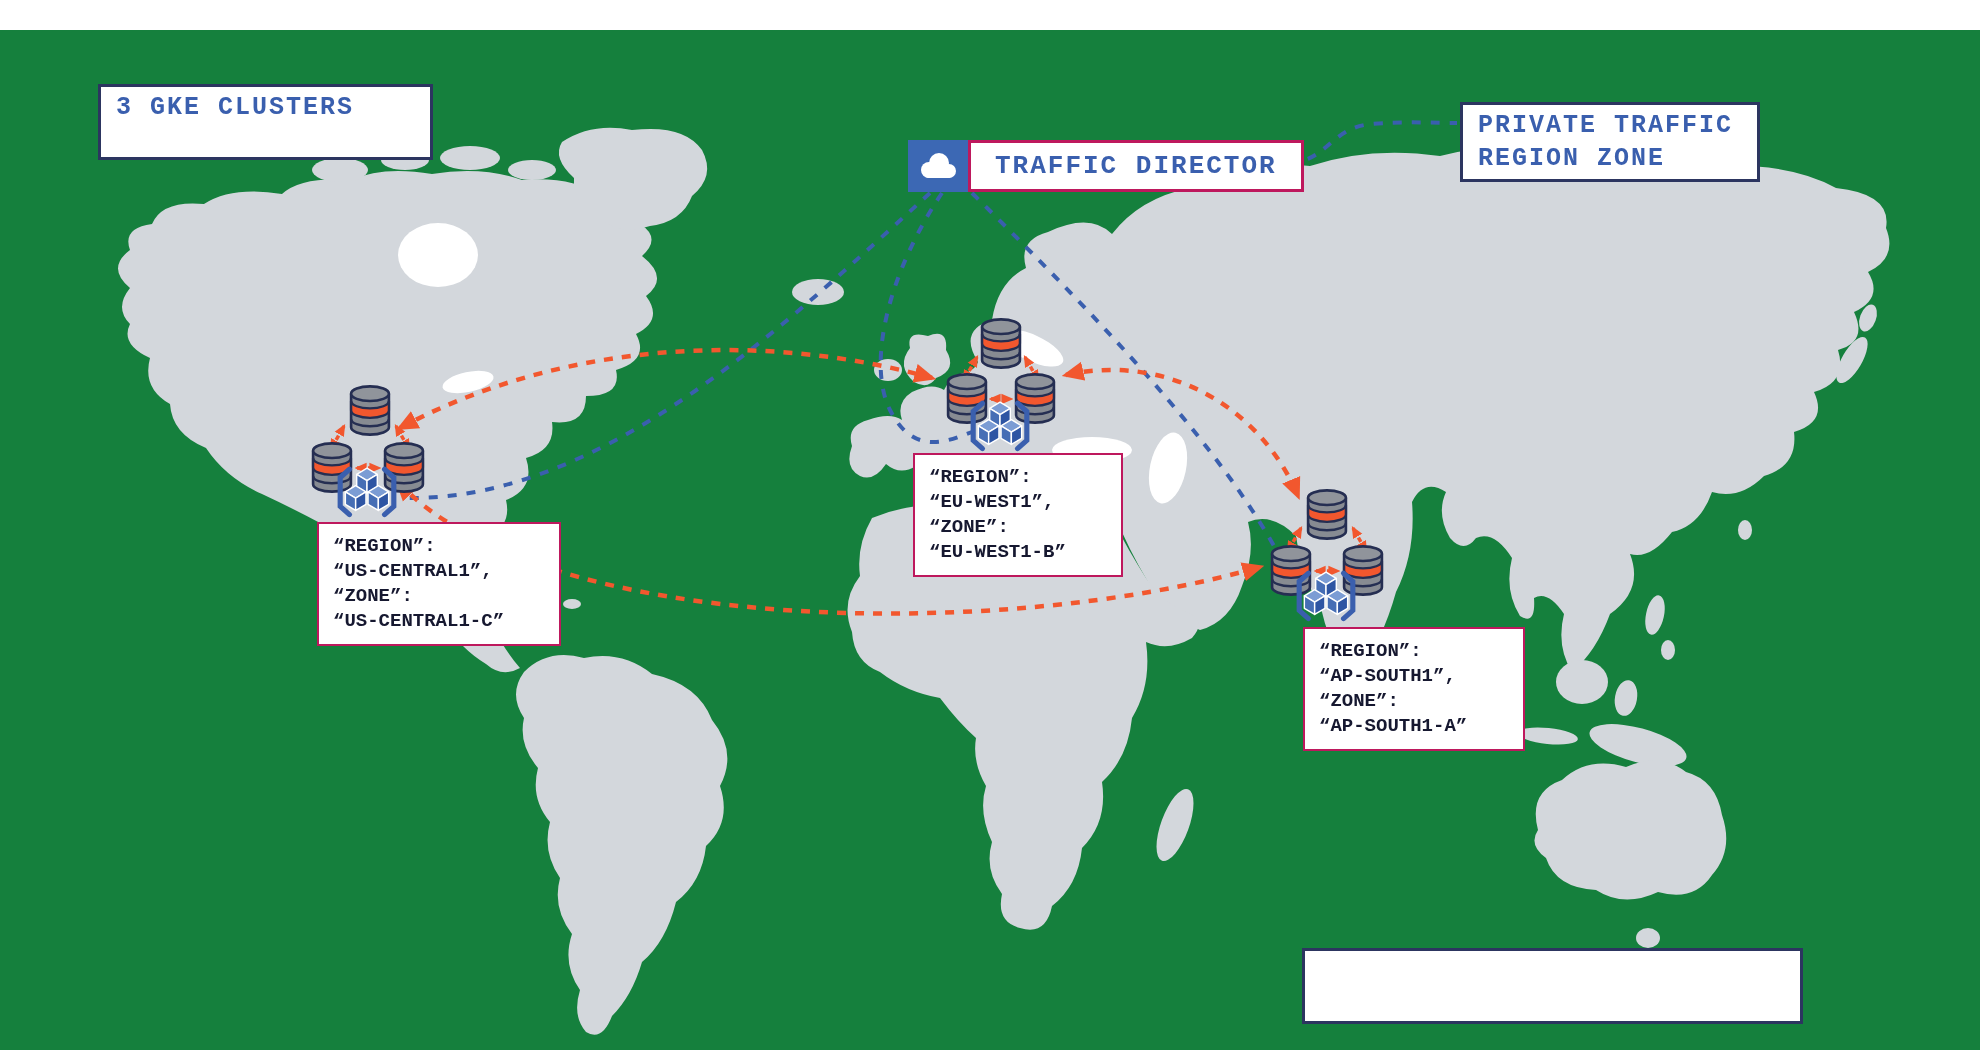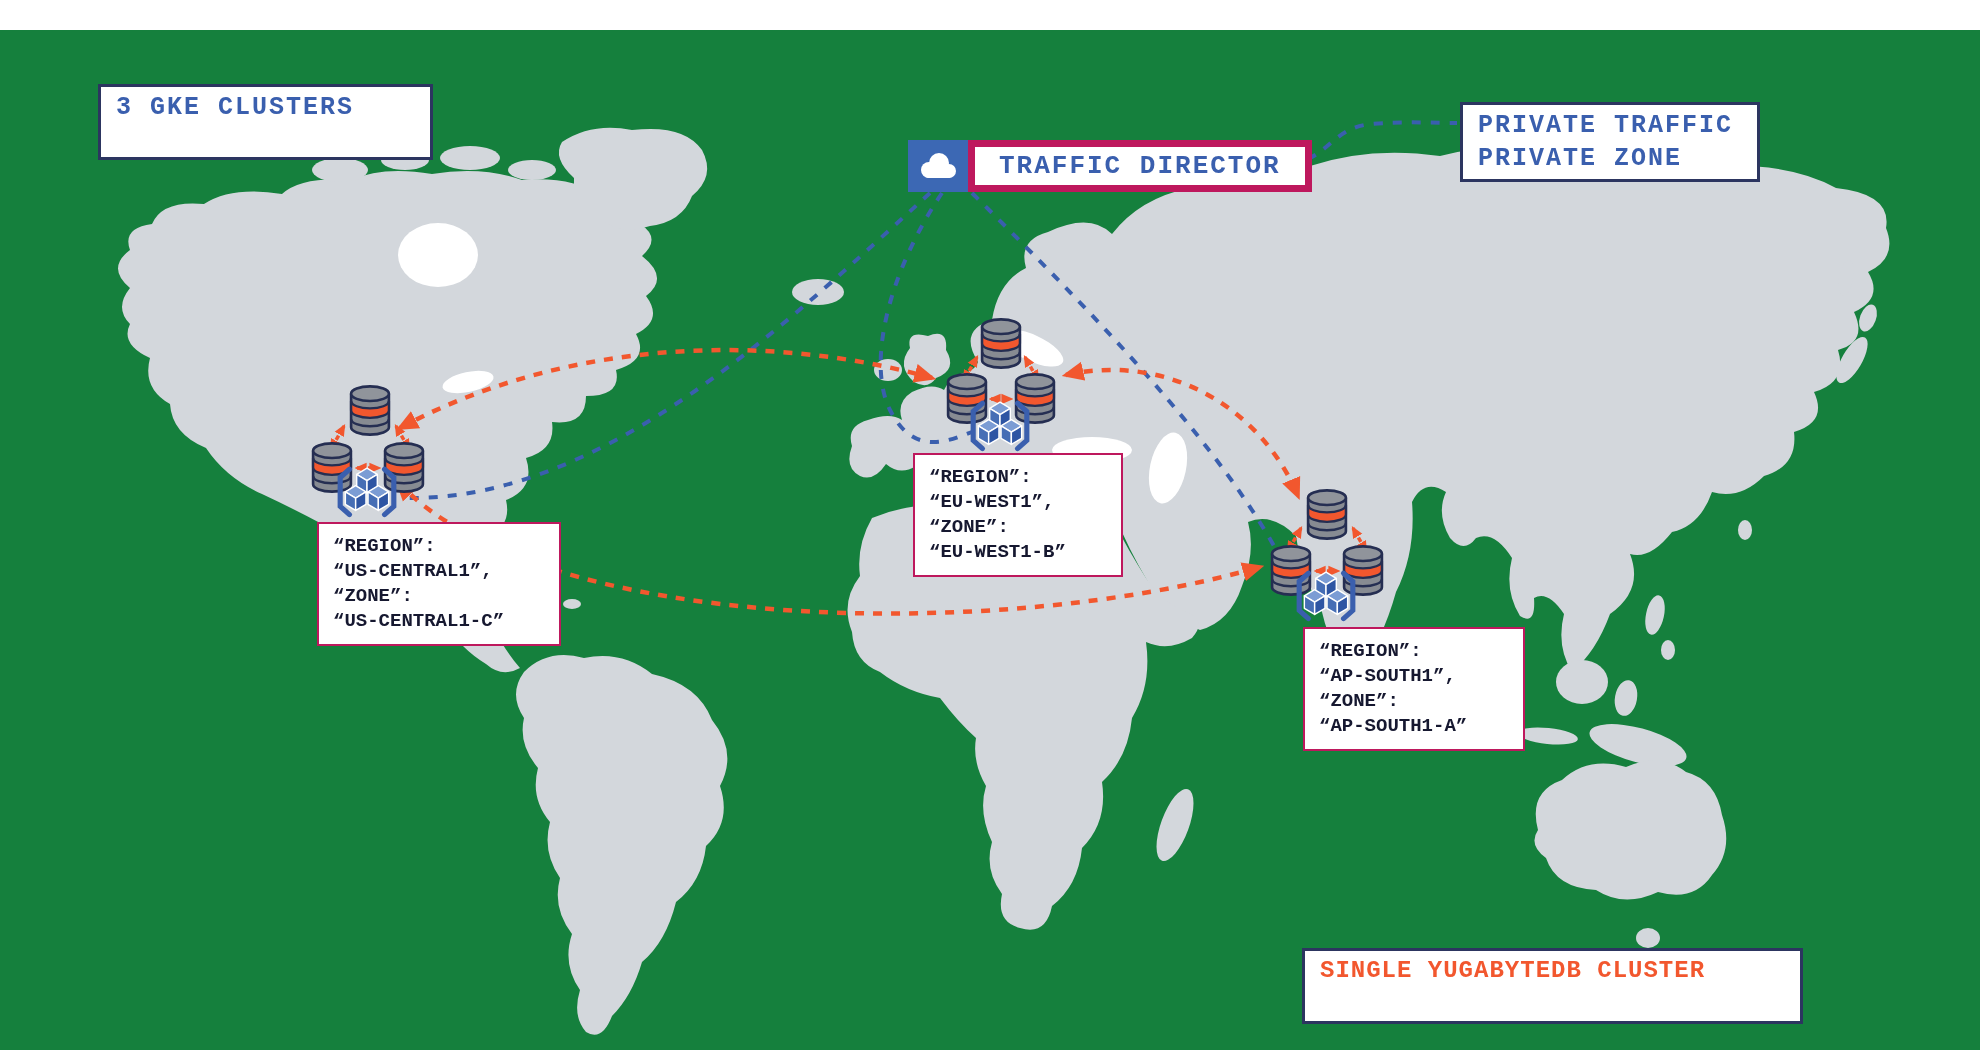--- a/index.html
+++ b/index.html
@@ -13,21 +13,21 @@
   .note{
     position:absolute;background:#ffffff;border:3px solid #2c3560;
     color:#3a5fae;font-weight:bold;font-size:25px;line-height:33px;letter-spacing:2px;
     padding:4px 15px;white-space:nowrap;box-sizing:border-box;
   }
   .note.orange{color:#f2572e;font-size:24px;line-height:32px;letter-spacing:1px;}
 
   .td-wrap{position:absolute;left:908px;top:110px;display:flex;align-items:stretch;}
   .td-icon{width:60px;height:52px;background:#3c68b4;display:flex;align-items:center;justify-content:center;flex:0 0 auto;}
   .td-box{
-    height:52px;border:7px solid #be185d;background:#ffffff;display:flex;align-items:center;
+    height:52px;border:3px solid #be185d;background:#ffffff;display:flex;align-items:center;
     padding:0 24px;color:#3a5fae;font-weight:bold;font-size:26px;letter-spacing:2px;
     box-sizing:border-box;white-space:nowrap;
   }
 
   .region-label{
     position:absolute;background:#ffffff;border:2px solid #be185d;
     color:#161830;font-weight:bold;font-size:19px;line-height:25px;
     padding:10px 14px;white-space:nowrap;
   }
 </style>
@@ -174,25 +174,24 @@
       <rect x="8" y="18" width="27" height="9" rx="4" fill="#ffffff"></rect>
     </svg>
   </div>
   <div class="td-box">
     <span>TRAFFIC DIRECTOR</span>
   </div>
 </div>
 
 <div class="note" style="left:1460px;top:72px;width:300px;height:80px;">
   <div>PRIVATE TRAFFIC</div>
-  <div>PRIVATE ZONE</div>
+  <div>REGION ZONE</div>
 </div>
 
 <div class="note orange" style="left:1302px;top:918px;width:501px;height:76px;">
-  <div>SINGLE YUGABYTEDB CLUSTER</div>
 </div>
 
 <div class="region-label" style="left:317px;top:492px;width:212px;">
   <div>“REGION”:</div>
   <div>“US-CENTRAL1”,</div>
   <div>“ZONE”:</div>
   <div>“US-CENTRAL1-C”</div>
 </div>
 
 <div class="region-label" style="left:913px;top:423px;width:178px;">

